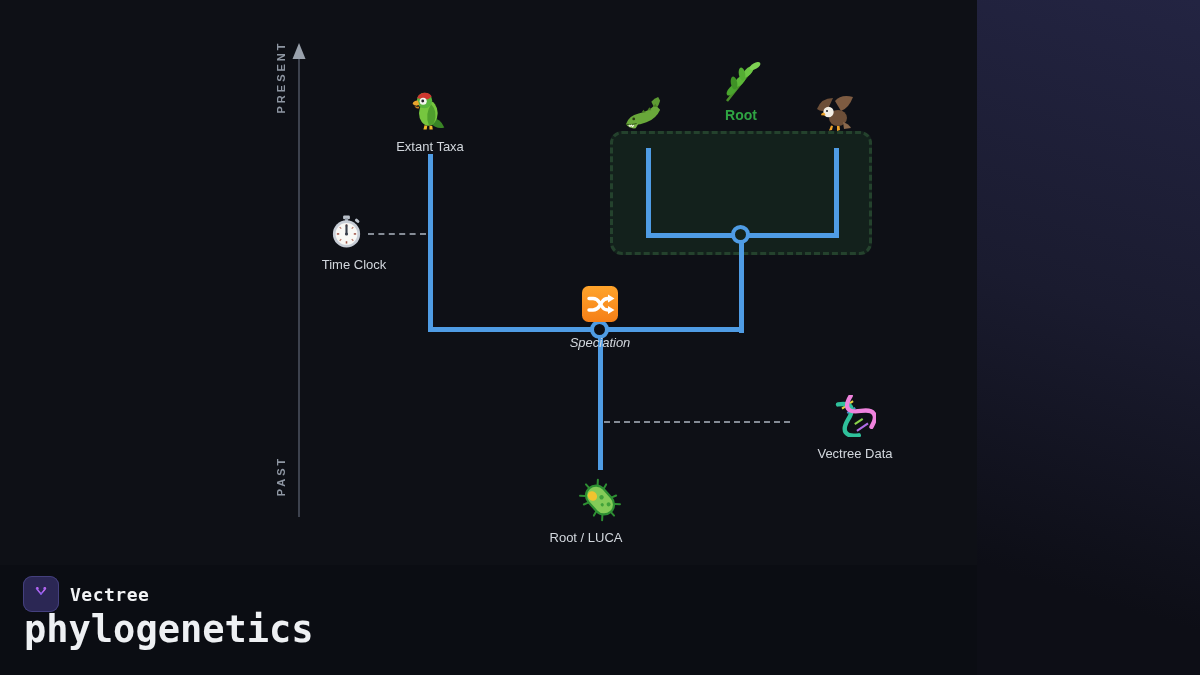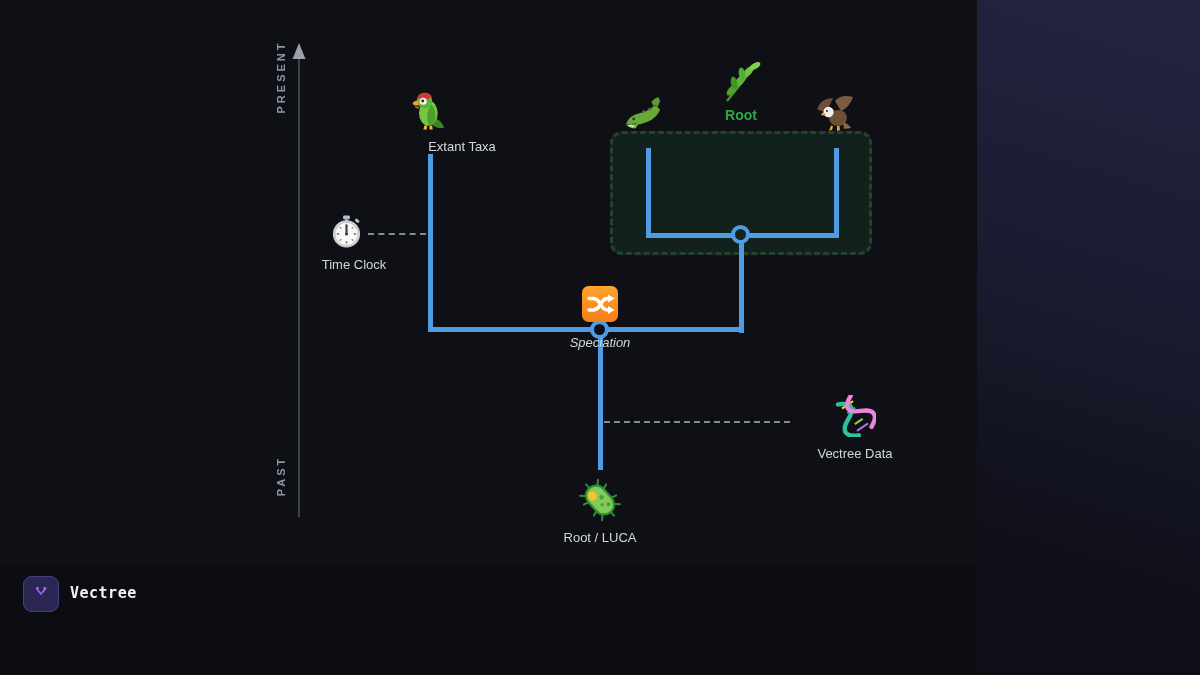--- a/index.html
+++ b/index.html
@@ -26,21 +26,21 @@
   .dash{position:absolute;border-top:2px dashed #858c96;height:0;}
 
   .icon{position:absolute;}
   .lbl{position:absolute;transform:translateX(-50%);color:#d2d7dd;font-size:13px;white-space:nowrap;}
   .lbl-clade{color:#2fa443;font-weight:bold;font-size:14px;}
 
   
   .logo{position:absolute;left:23px;top:576px;width:36px;height:36px;border-radius:9px;
         background:#2b2754;box-shadow:inset 0 0 0 1px #44407e;display:flex;
         align-items:center;justify-content:center;}
-  .brand-name{position:absolute;left:70px;top:584px;color:#f2f3f5;font-size:15px;font-weight:bold;
+  .brand-name{position:absolute;left:70px;top:584px;color:#f2f3f5;font-size:18px;font-weight:bold;
         font-family:"DejaVu Sans Mono",monospace;letter-spacing:.5px;}
   .page-title{position:absolute;left:24px;top:608px;color:#eef0f3;font-size:37px;font-weight:bold;
         font-family:"DejaVu Sans Mono",monospace;letter-spacing:0;}
   .page-url{position:absolute;right:24px;top:624px;color:#5a5f6a;font-size:14px;
         font-family:"DejaVu Sans Mono",monospace;}
 </style>
 </head>
 <body>
 
 <div class="stage">
@@ -76,21 +76,21 @@
       <ellipse cx="18.5" cy="21" rx="8.5" ry="11.5" fill="#76c63f"></ellipse>
       <path d="M21 13 q6 6 3 16 q-2 3 -5 3 q-4 -10 2 -19z" fill="#4f9e2d"></path>
       <circle cx="15" cy="9.5" r="7" fill="#5ab53d"></circle>
       <path d="M8.3 7.5 Q10 2.5 15.5 2.5 q4.5 0 6 3.5 q-2.5 3 -6.5 2.5 q-4 -.5 -6.7 -1z" fill="#cf3830"></path>
       <circle cx="13.8" cy="10.2" r="3.2" fill="#f4f4ef"></circle>
       <circle cx="13.4" cy="10" r="1.3" fill="#26262b"></circle>
       <path d="M9 9.5 q-4.5 0 -4.8 3.2 q3 2.6 6 .8z" fill="#e8a42d"></path>
       <path d="M5.6 14.2 q2.5 1.8 4.8 .6 l-.6 2 q-2.8 .6 -4.2 -2.6z" fill="#c77f1f"></path>
       <path d="M15 32 l-1 4 h3 l.5 -3.6z M19.5 32.4 l0 3.6 h3 l-.5 -3.4z" fill="#f0b92b"></path>
     </svg>
-    <div class="lbl" style="left:430px;top:139px;margin-left:32px;">Extant Taxa</div>
+    <div class="lbl" style="left:430px;top:139px;">Extant Taxa</div>
 
     <svg class="icon" style="left:329px;top:214px;" width="35" height="35" viewBox="0 0 36 36">
       <rect x="14.5" y="1.5" width="7" height="4" rx="1.2" fill="#b9c0ca"></rect>
       <rect x="16.5" y="4" width="3" height="3.5" fill="#9aa2ad"></rect>
       <rect x="26.5" y="5.5" width="5" height="3" rx="1.4" fill="#b9c0ca" transform="rotate(42 29 7)"></rect>
       <circle cx="18" cy="20.5" r="14" fill="#c7cdd6"></circle>
       <circle cx="18" cy="20.5" r="11.2" fill="#f8f8f5"></circle>
       <g stroke="#a2574b" stroke-width="1.6">
         <line x1="18" y1="10.6" x2="18" y2="13"></line>
           <line x1="27.9" y1="20.5" x2="25.5" y2="20.5"></line>
@@ -189,21 +189,21 @@
           <line x1="12.5" y1="29" x2="8" y2="30.5"></line>
             <line x1="33.5" y1="29" x2="38" y2="30.5"></line>
         </g>
         <rect x="13" y="7" width="20" height="32" rx="10" fill="#83cb58" stroke="#2e8f33" stroke-width="2.2"></rect>
         <ellipse cx="20" cy="15" rx="4.4" ry="5" fill="#f0c32f"></ellipse>
         <circle cx="26" cy="22" r="2.2" fill="#41a13a"></circle>
         <circle cx="21.5" cy="28" r="1.6" fill="#41a13a"></circle>
         <circle cx="26.5" cy="32" r="2" fill="#41a13a"></circle>
       </g>
     </svg>
-    <div class="lbl" style="left:600px;top:530px;text-align:right;">Root / LUCA</div>
+    <div class="lbl" style="left:586px;top:530px;text-align:right;">Root / LUCA</div>
   </div>
 
   <div class="logo">
     <svg width="20" height="20" viewBox="0 0 24 24">
       <defs>
           <linearGradient id="lgv" x1="0" y1="1" x2="1" y2="0">
         <stop offset="0" stop-color="#7c5cf0"></stop>
             <stop offset="1" stop-color="#e06ef5"></stop>
       </linearGradient>
         </defs>
@@ -212,13 +212,14 @@
           <path d="M12 12 L7.5 6.5"></path>
           <path d="M12 12 L16.5 6.5"></path>
       </g>
       <g fill="url(#lgv)">
         <circle cx="7.5" cy="5.3" r="1.7"></circle>
           <circle cx="16.5" cy="5.3" r="1.7"></circle>
       </g>
     </svg>
   </div>
   <div class="brand-name">Vectree</div>
+  <div class="page-title">phylogenetics</div>
 </div>
 
 </body></html>

